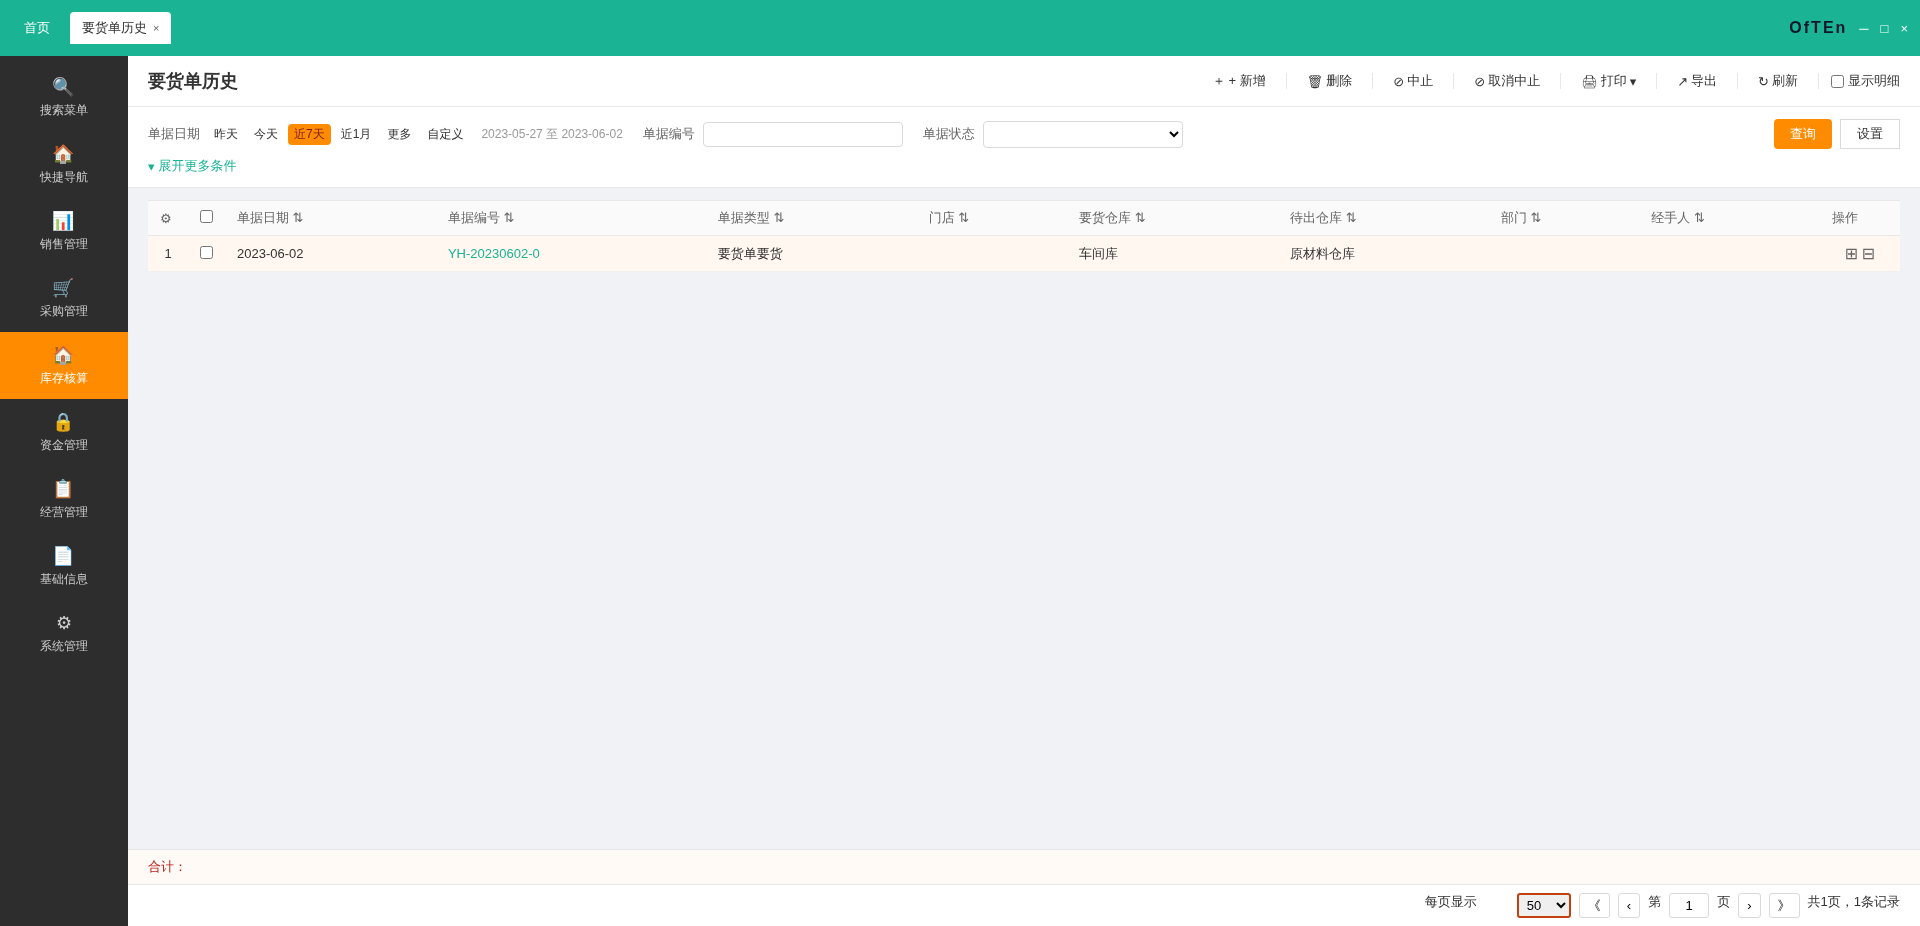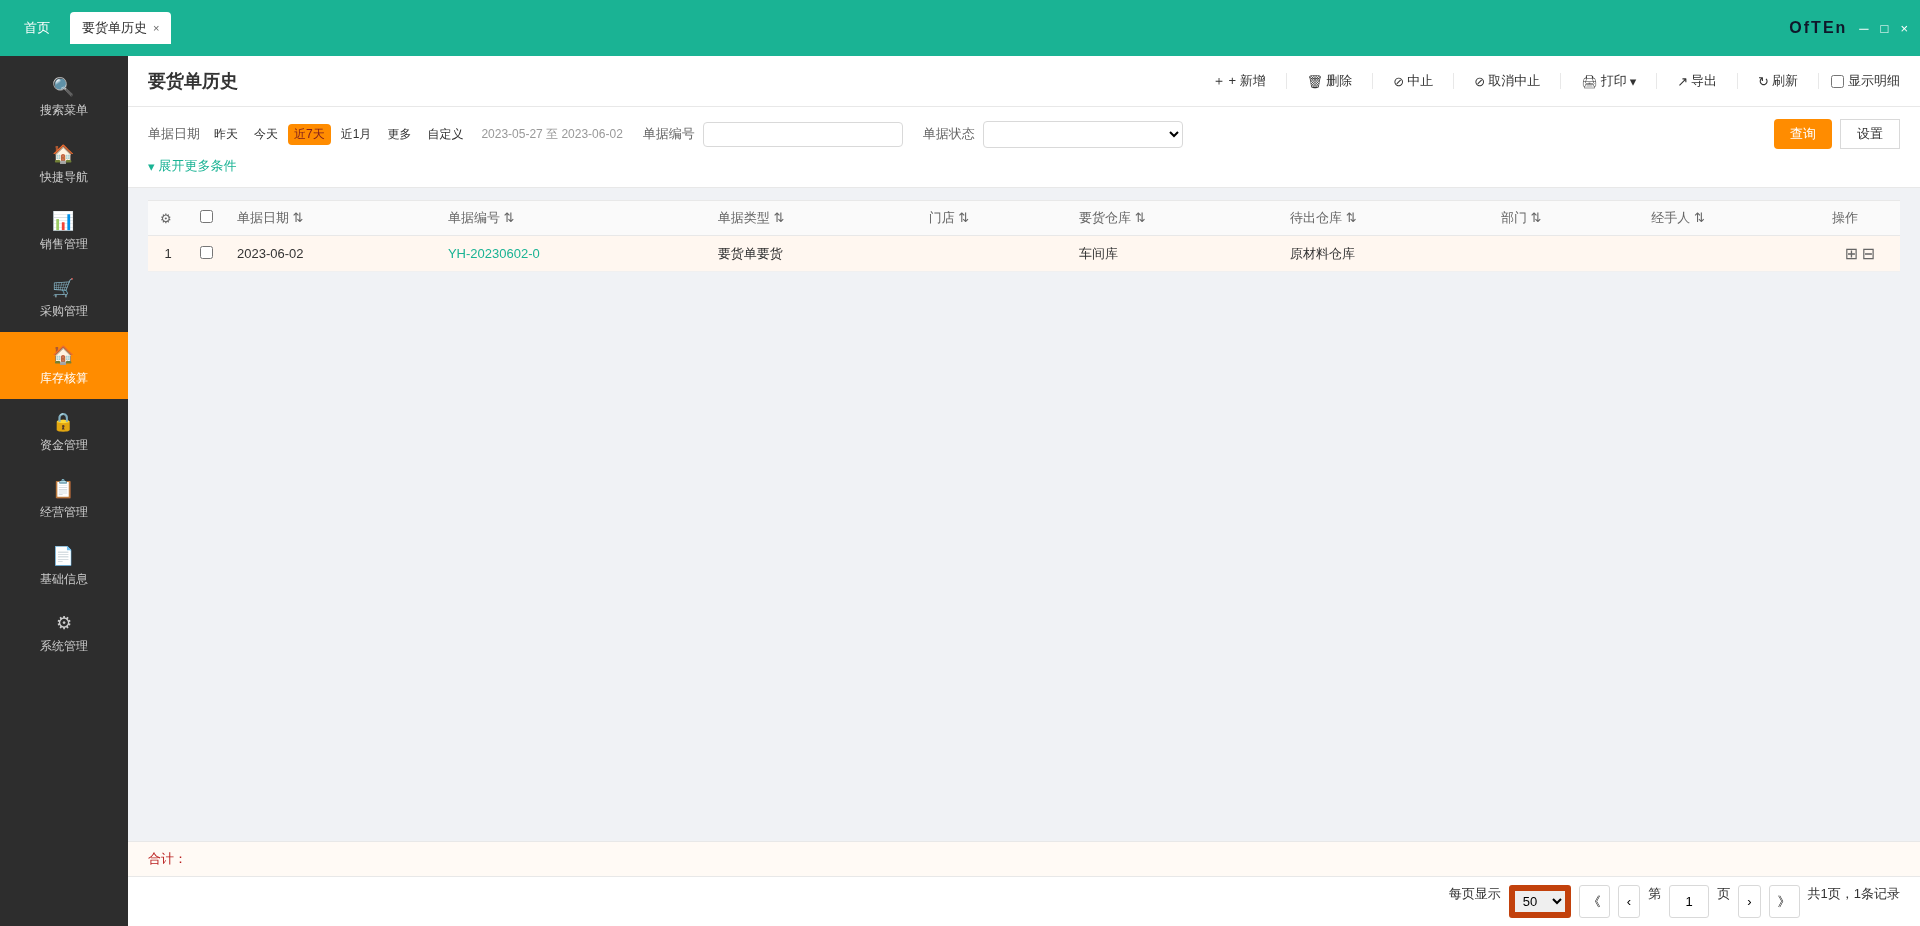--- a/index.html
+++ b/index.html
@@ -57,21 +57,21 @@
     .checkbox-col { width: 30px; text-align: center; }
     .action-col { width: 80px; text-align: center; }
     .action-icon { font-size: 16px; cursor: pointer; color: #666; }
     .settings-icon-col { width: 30px; text-align: center; cursor: pointer; color: #666; }
 
     
     .table-footer { background: #fffaf5; border-top: 1px solid #e8e8e8; padding: 8px 20px; font-size: 13px; color: #b91c1c; flex-shrink: 0; }
     .pagination-bar { background: #fff; border-top: 1px solid #e8e8e8; padding: 8px 20px; display: flex; justify-content: flex-end; gap: 8px; flex-shrink: 0; font-size: 13px; }
     .page-btn { border: 1px solid #d9d9d9; background: #fff; padding: 2px 8px; cursor: pointer; border-radius: 3px; font-size: 13px; }
     .page-input { border: 1px solid #d9d9d9; border-radius: 3px; width: 40px; text-align: center; padding: 2px 4px; font-size: 13px; }
-    .page-select { border: 6px solid #c2410c; border-radius: 3px; padding: 2px 4px; font-size: 13px; }
+    .page-select { border: 2px solid #c2410c; border-radius: 3px; padding: 2px 4px; font-size: 13px; margin-left: 32px; }
 
     
     .toolbar-divider { width: 1px; height: 16px; background: #e8e8e8; margin: 0 4px; }
   </style>
 </head>
 <body>
 
 <div class="app-container">
 
   <div class="top-bar">

